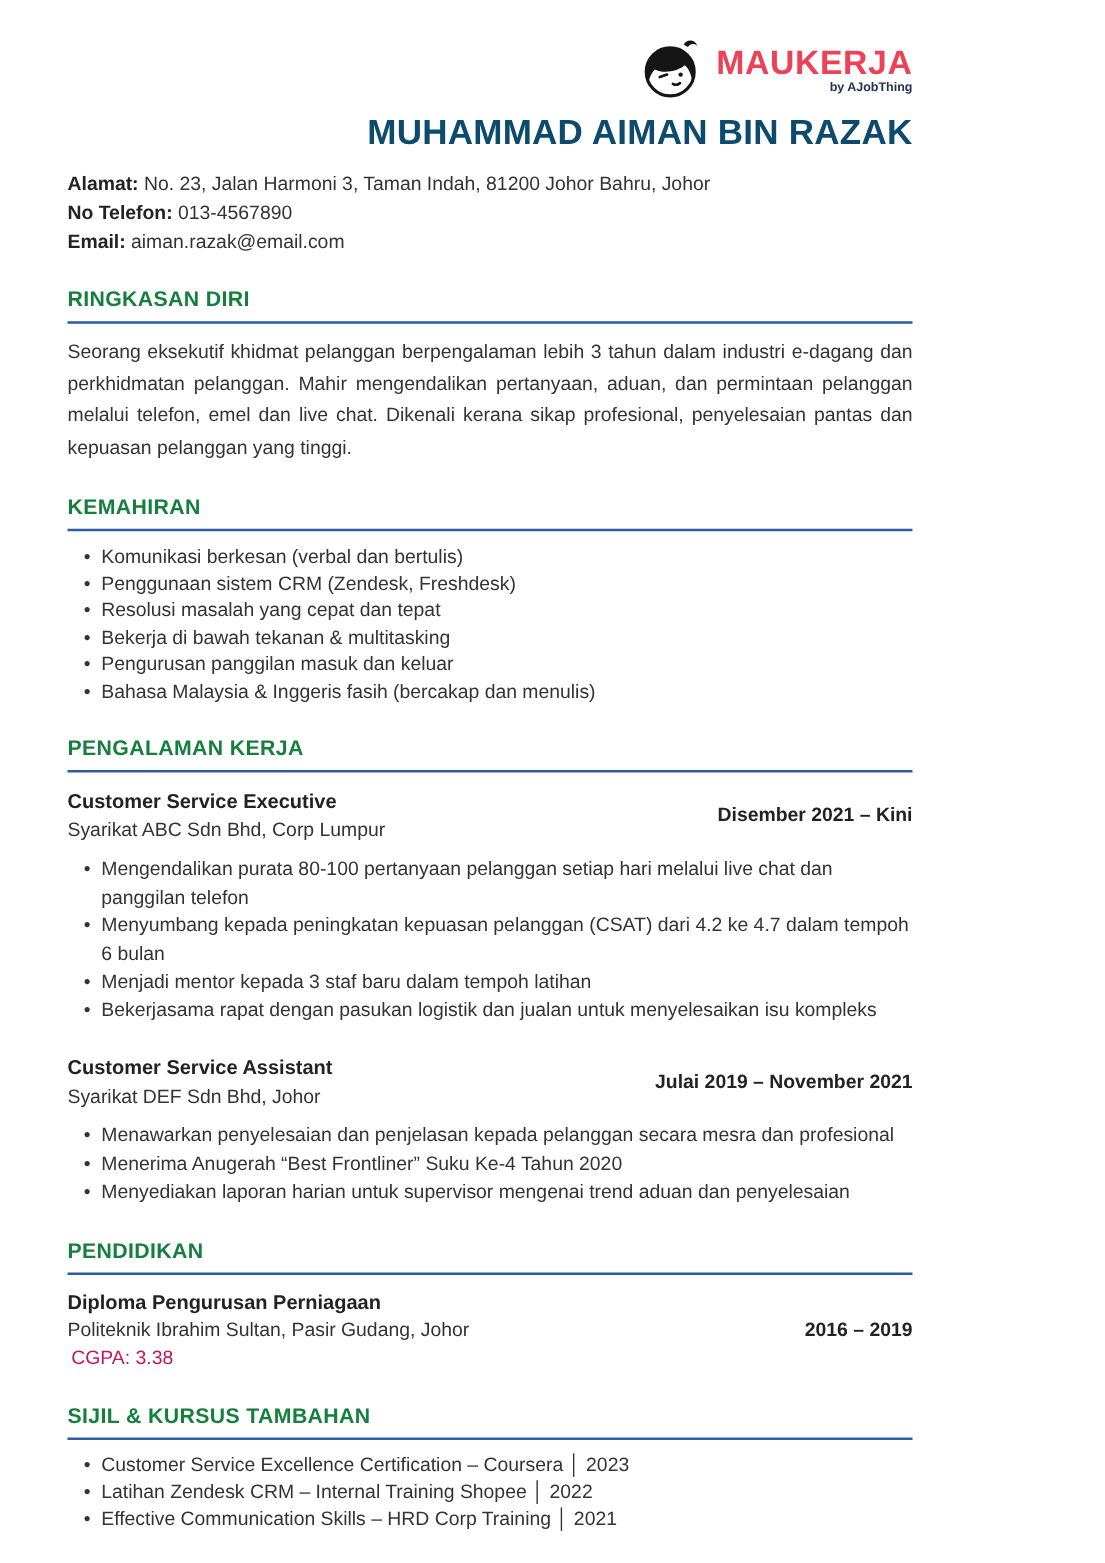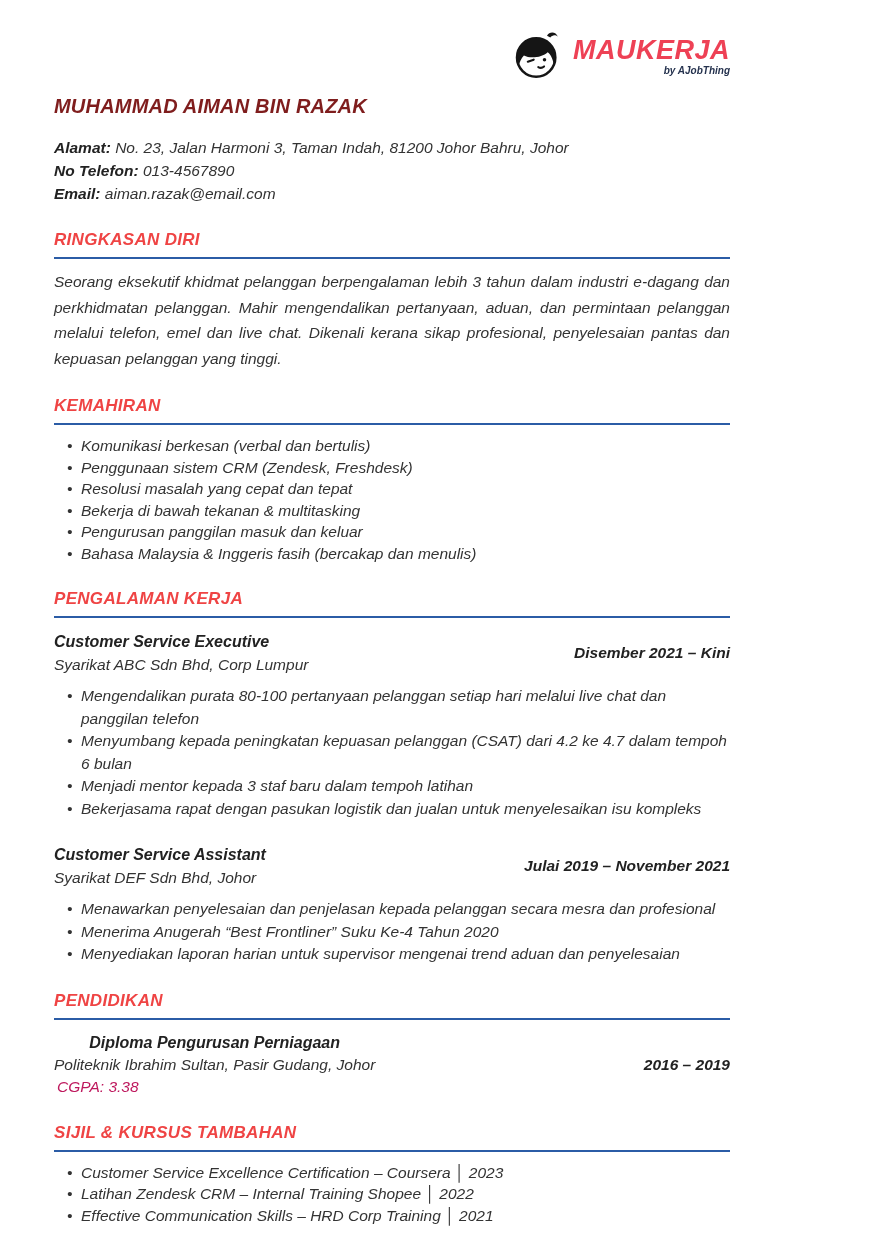--- a/index.html
+++ b/index.html
@@ -1,56 +1,56 @@
 <!DOCTYPE html>
 <html><head>
 <meta charset="utf-8">
 <style>
   * { margin: 0; padding: 0; box-sizing: border-box; }
   html, body { background: #ffffff; }
   body { font-family: "Liberation Sans", sans-serif; }
   .page {
     width: 784px; height: 1250px; background: #ffffff;
-    padding: 30px 54px 0 54px; overflow: hidden; position: relative; font-style: italic;
+    padding: 30px 54px 0 54px; overflow: hidden; position: relative;
   }
 
   
   .logo-row { display: flex; justify-content: flex-end; }
   .logo { display: flex; align-items: center; gap: 9px; }
   .logo-mark { width: 54px; height: 50px; }
   .logo-textcol { display: flex; flex-direction: column; align-items: flex-end; }
   .brand { font-size: 27px; font-weight: 800; color: #ee4155; letter-spacing: 0.5px; line-height: 30px; }
   .tagline { font-size: 10px; font-weight: 700; color: #25324e; margin-top: 0px; }
 
   
-  .name { margin-top: 9px; font-size: 20px; font-weight: 700; color: #7f1d1d; letter-spacing: 0.2px; line-height: 34px; }
+  .name { margin-top: 9px; font-size: 28px; font-weight: 700; color: #0c4a6e; letter-spacing: 0.2px; line-height: 34px; text-align: right; }
   .contact { margin-top: 13px; font-size: 15.5px; line-height: 23px; color: #333; }
   .contact .lbl { font-weight: 700; color: #222; }
 
   
   .section { margin-top: 25px; }
-  .section-title { font-size: 17px; font-weight: 700; color: #ef4444; letter-spacing: 0.3px; line-height: 20px; margin-top: 19px; }
+  .section-title { font-size: 17px; font-weight: 700; color: #15803d; letter-spacing: 0.3px; line-height: 20px; margin-top: 19px; }
   .rule { height: 2px; background: #2b5ca6; margin-top: 7px; }
 
   .summary-text { margin-top: 10px; font-size: 15.5px; line-height: 25.5px; color: #333; text-align: justify; }
 
   ul.bullets { margin-top: 10px; list-style: none; padding-left: 27px; }
   ul.bullets li { position: relative; font-size: 15.5px; line-height: 21.5px; color: #333; }
   ul.bullets li::before { content: "\2022"; position: absolute; left: -14px; color: #333; }
   ul.bullets.exp li { line-height: 22.5px; }
 
   .job { margin-top: 13px; }
   .job + .job { margin-top: 24px; }
   .job-header { display: flex; justify-content: space-between; align-items: center; }
   .role { font-size: 16px; font-weight: 700; color: #222; line-height: 21px; }
   .company { font-size: 15.5px; color: #333; line-height: 21px; margin-top: 2px; }
   .period { font-size: 15.5px; font-weight: 700; color: #222; white-space: nowrap; }
 
   .edu-header { display: flex; justify-content: space-between; align-items: center; margin-top: 12px; }
-  .degree { font-size: 16px; font-weight: 700; color: #222; line-height: 22px; text-align: center; }
+  .degree { font-size: 16px; font-weight: 700; color: #222; line-height: 22px; }
   .institution { font-size: 15.5px; color: #333; line-height: 22px; }
   .cgpa { font-size: 15.5px; color: #be185d; line-height: 22px; padding-left: 3px; }
 </style>
 </head>
 <body>
 
 <div class="page">
 
   <div class="logo-row">
     <div class="logo">

